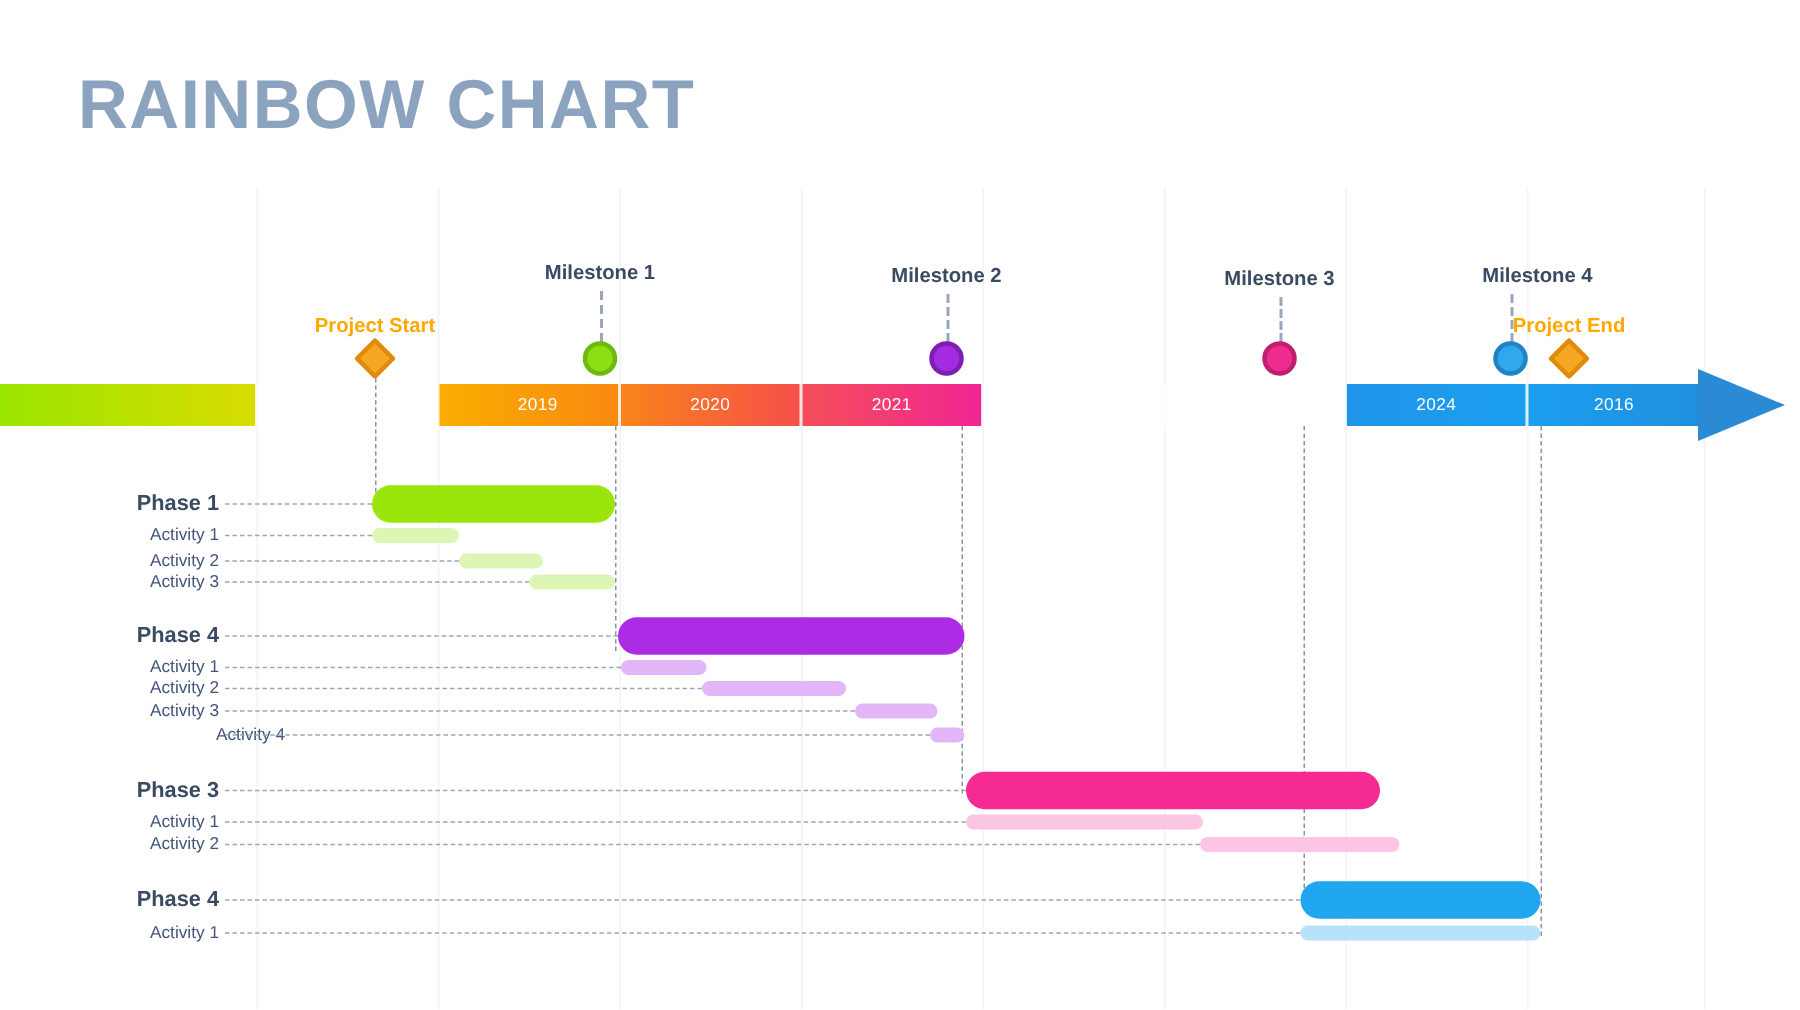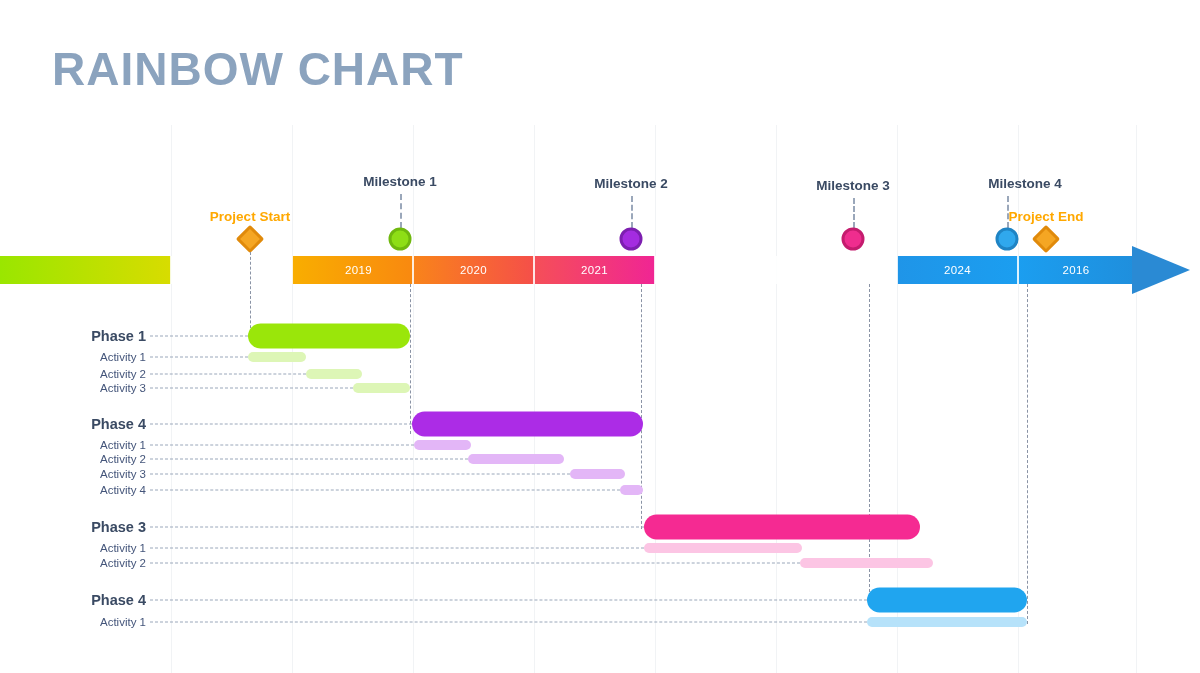--- a/index.html
+++ b/index.html
@@ -159,21 +159,21 @@
       <div class="bar phase" style="left: 412px; width: 231px; top: 424px; background: rgb(172, 44, 230);"></div>
       <div class="rowlabel act" style="top: 445px; right: 1054px;">Activity 1</div>
       <div class="leader" style="left: 150px; top: 445px; width: 264px;"></div>
       <div class="bar act" style="left: 414px; width: 57px; top: 445px; background: rgb(227, 182, 247);"></div>
       <div class="rowlabel act" style="top: 459px; right: 1054px;">Activity 2</div>
       <div class="leader" style="left: 150px; top: 459px; width: 318px;"></div>
       <div class="bar act" style="left: 468px; width: 96px; top: 459px; background: rgb(227, 182, 247);"></div>
       <div class="rowlabel act" style="top: 474px; right: 1054px;">Activity 3</div>
       <div class="leader" style="left: 150px; top: 474px; width: 420px;"></div>
       <div class="bar act" style="left: 570px; width: 55px; top: 474px; background: rgb(227, 182, 247);"></div>
-      <div class="rowlabel act" style="top: 490px; right: 1054px;">Activity 4</div>
+      <div class="rowlabel act" style="top: 490px; right: 1010px;">Activity 4</div>
       <div class="leader" style="left: 150px; top: 490px; width: 470px;"></div>
       <div class="bar act" style="left: 620px; width: 23px; top: 490px; background: rgb(227, 182, 247);"></div>
       <div class="rowlabel phase" style="top: 527px; right: 1054px;">Phase 3</div>
       <div class="leader" style="left: 150px; top: 527px; width: 494px;"></div>
       <div class="bar phase" style="left: 644px; width: 276px; top: 527px; background: rgb(245, 42, 146);"></div>
       <div class="rowlabel act" style="top: 548px; right: 1054px;">Activity 1</div>
       <div class="leader" style="left: 150px; top: 548px; width: 494px;"></div>
       <div class="bar act" style="left: 644px; width: 158px; top: 548px; background: rgb(252, 197, 228);"></div>
       <div class="rowlabel act" style="top: 563px; right: 1054px;">Activity 2</div>
       <div class="leader" style="left: 150px; top: 563px; width: 650px;"></div>

